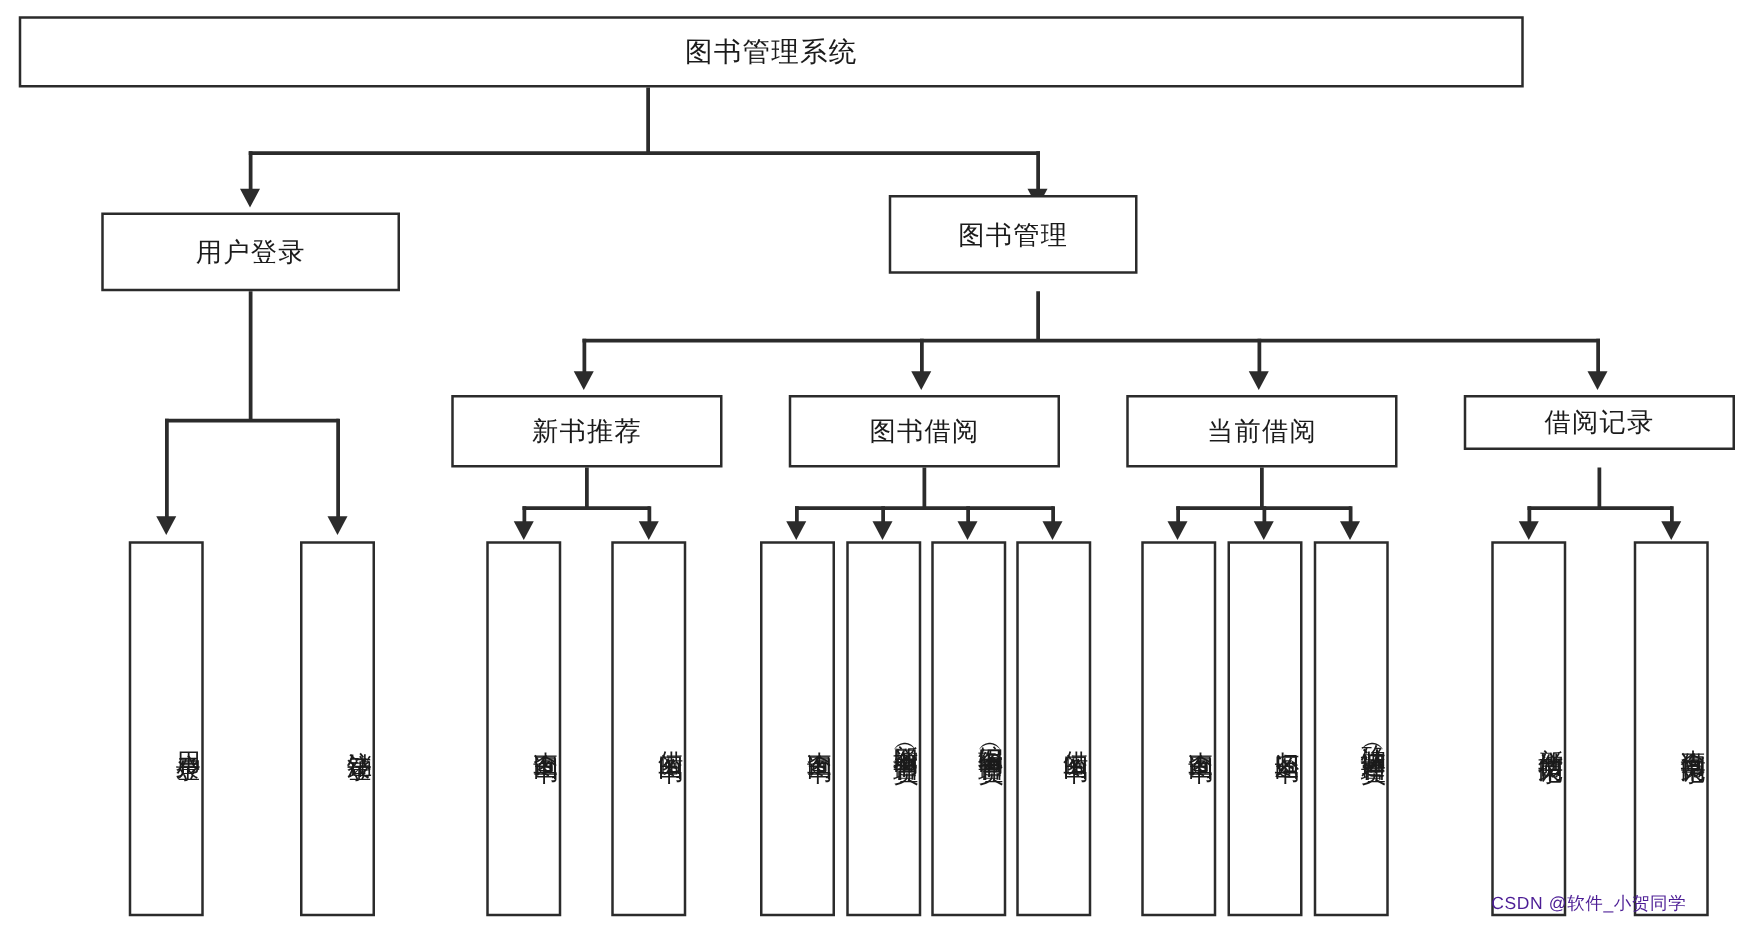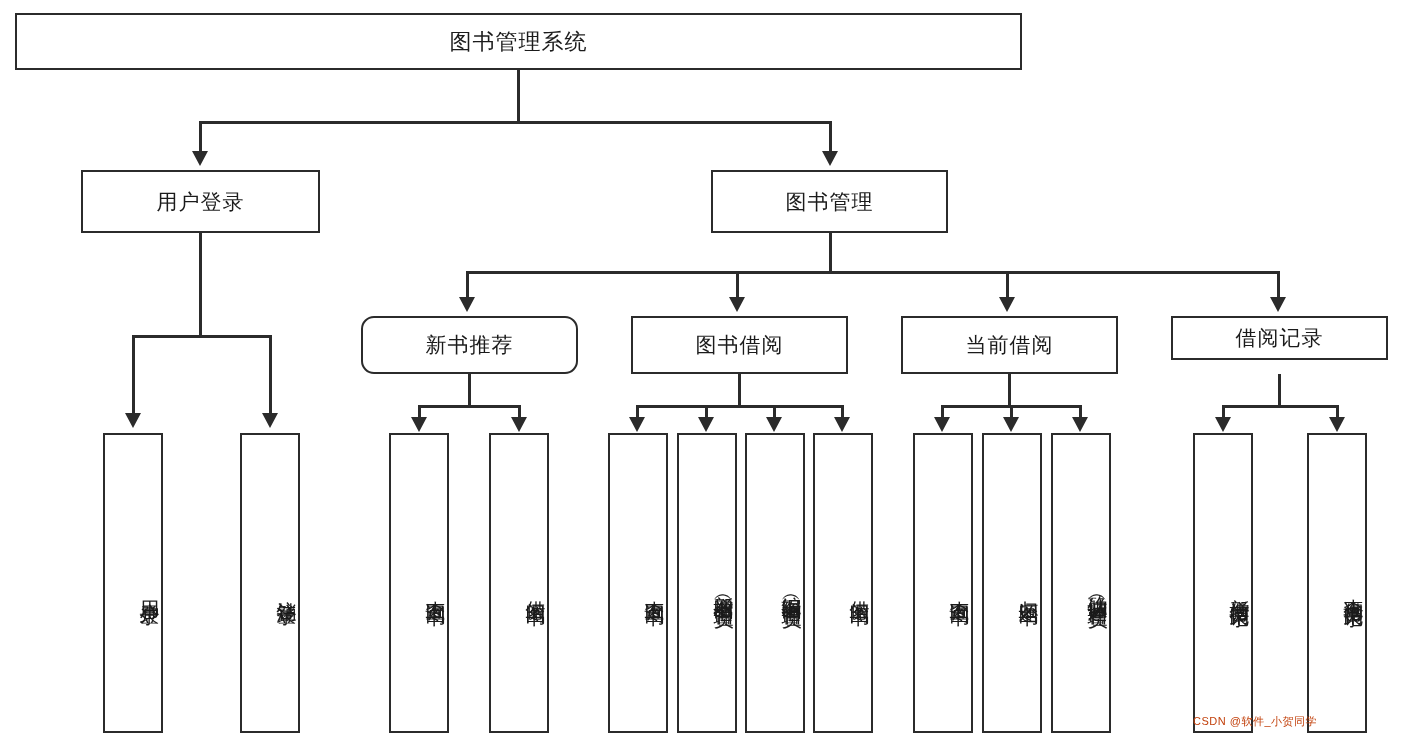--- a/index.html
+++ b/index.html
@@ -61,50 +61,50 @@
   .arrow {
     position: absolute;
     width: 0;
     height: 0;
     border-left: 8px solid transparent;
     border-right: 8px solid transparent;
     border-top: 15px solid #2b2b2b;
   }
   #watermark {
     position: absolute;
-    font-size: 11px;
-    color: #c2410c;
+    font-size: 14px;
+    color: #4c1d95;
     white-space: nowrap;
     letter-spacing: 0.5px;
     text-align: right;
   }
 </style>
 </head>
 <body>
 
 <div id="canvas">
 
-  <div class="node root-node" style="left:15px; top:13px; width:1007px; height:57px;">
+  <div class="node root-node" style="left:15px; top:13px; width:1204px; height:57px;">
     <span>图书管理系统</span>
   </div>
 
   <div class="edge v" style="left:517px; top:70px; height:53px;"></div>
   <div class="edge h" style="left:199px; top:121px; width:633px;"></div>
 
   <div class="edge v" style="left:199px; top:121px; height:32px;"></div>
   <div class="arrow" style="left:192px; top:151px;"></div>
 
   <div class="edge v" style="left:829px; top:121px; height:32px;"></div>
   <div class="arrow" style="left:822px; top:151px;"></div>
 
   <div class="node h-node" style="left:81px; top:170px; width:239px; height:63px;">
     <span>用户登录</span>
   </div>
 
-  <div class="node h-node" style="left:711px; top:170px; width:237px; height:63px;text-align:right;">
+  <div class="node h-node" style="left:711px; top:156px; width:199px; height:63px;text-align:right;">
     <span>图书管理</span>
   </div>
 
   <div class="edge v" style="left:199px; top:233px; height:104px;"></div>
   <div class="edge h" style="left:132px; top:335px; width:139px;"></div>
 
   <div class="edge v" style="left:132px; top:335px; height:80px;"></div>
   <div class="arrow" style="left:125px; top:413px;"></div>
 
   <div class="edge v" style="left:269px; top:335px; height:80px;"></div>
@@ -125,21 +125,21 @@
 
   <div class="edge v" style="left:736px; top:271px; height:28px;"></div>
   <div class="arrow" style="left:729px; top:297px;"></div>
 
   <div class="edge v" style="left:1006px; top:271px; height:28px;"></div>
   <div class="arrow" style="left:999px; top:297px;"></div>
 
   <div class="edge v" style="left:1277px; top:271px; height:28px;"></div>
   <div class="arrow" style="left:1270px; top:297px;"></div>
 
-  <div class="node h-node" style="left:361px; top:316px; width:217px; height:58px;border-radius:13px;">
+  <div class="node h-node" style="left:361px; top:316px; width:217px; height:58px;">
     <span>新书推荐</span>
   </div>
   <div class="node h-node" style="left:901px; top:316px; width:217px; height:58px;">
     <span>当前借阅</span>
   </div>
   <div class="node h-node" style="left:631px; top:316px; width:217px; height:58px;">
     <span>图书借阅</span>
   </div>
   <div class="node h-node" style="left:1171px; top:316px; width:217px; height:44px;">
     <span>借阅记录</span>

